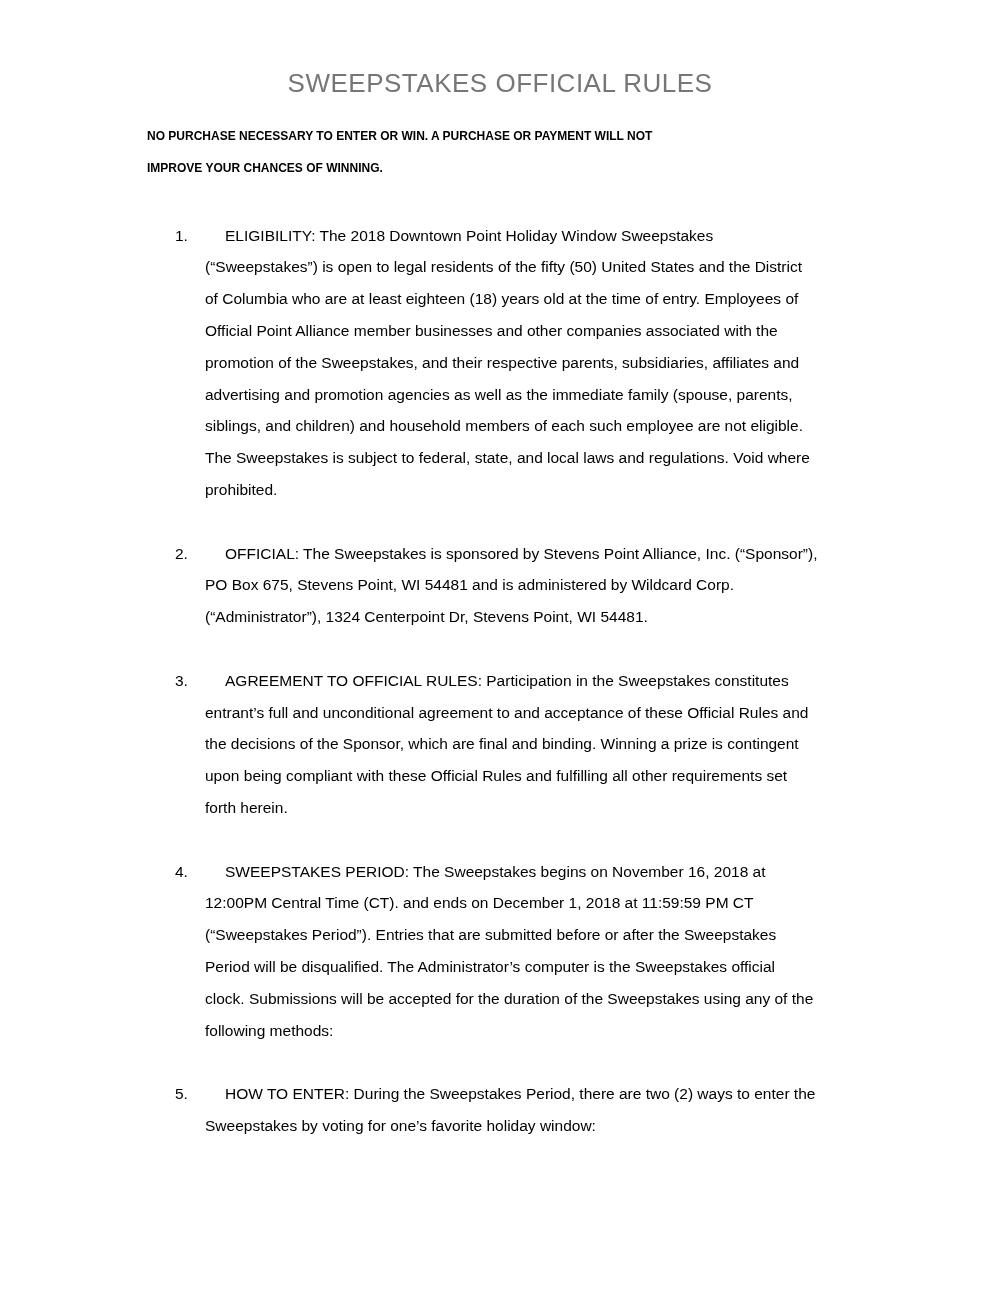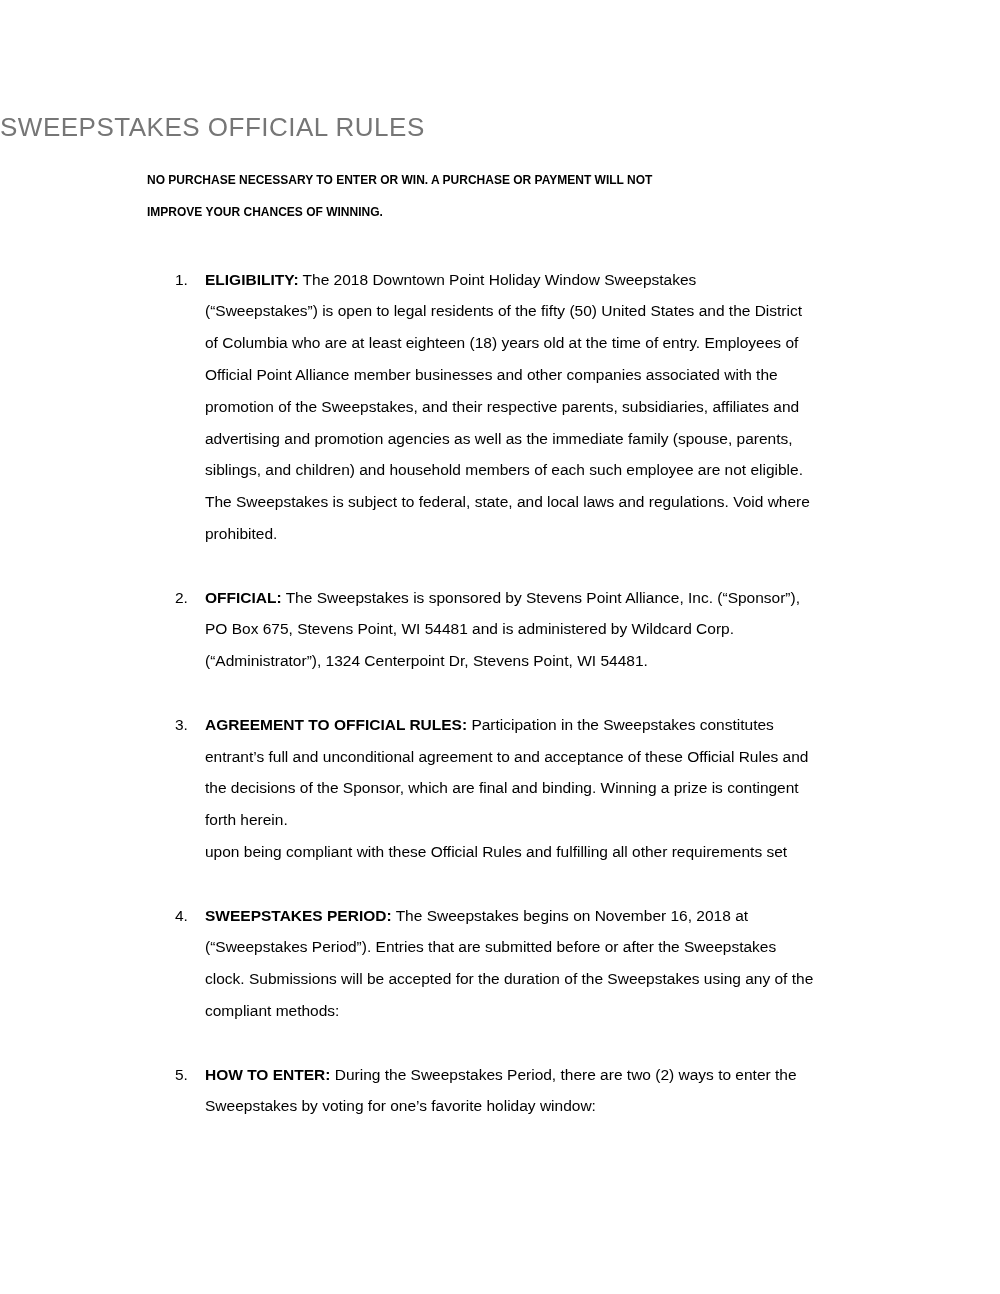--- a/index.html
+++ b/index.html
@@ -7,21 +7,22 @@
     position: relative;
     width: 1000px;
     height: 1294px;
     background: #ffffff;
     font-family: "Liberation Sans", sans-serif;
     color: #000000;
     overflow: hidden;
   }
   .doc-title {
     margin: 0;
-    padding-top: 110px;
+    padding-top: 66px;
+    text-align: center;
     font-size: 26px;
     line-height: 34px;
     font-weight: normal;
     color: #767676;
     letter-spacing: 0.5px;
   }
   .intro {
     margin: 21px 0 0 147px;
     font-weight: bold;
     font-size: 12px;
@@ -38,21 +39,21 @@
   .rule {
     position: relative;
     margin-bottom: 31.8px;
   }
   .rule:last-child { margin-bottom: 0; }
   .num {
     position: absolute;
     left: -30px;
     top: 0;
   }
-  .rule-heading { font-weight: bold; }
+  .rule-heading { font-weight: normal; margin-left: 20px; }
 </style>
 </head>
 <body>
 
 <div class="page">
 
   <h1 class="doc-title">SWEEPSTAKES OFFICIAL RULES</h1>
 
   <div class="intro">
     <div class="line">NO PURCHASE NECESSARY TO ENTER OR WIN. A PURCHASE OR PAYMENT WILL NOT</div>
@@ -76,29 +77,31 @@
     <div class="rule">
       <div class="line"><span class="num">2.</span><span class="rule-heading">OFFICIAL:</span> <span>The Sweepstakes is sponsored by Stevens Point Alliance, Inc. (“Sponsor”),</span></div>
       <div class="line">PO Box 675, Stevens Point, WI 54481 and is administered by Wildcard Corp.</div>
       <div class="line">(“Administrator”), 1324 Centerpoint Dr, Stevens Point, WI 54481.</div>
     </div>
 
     <div class="rule">
       <div class="line"><span class="num">3.</span><span class="rule-heading">AGREEMENT TO OFFICIAL RULES:</span> <span>Participation in the Sweepstakes constitutes</span></div>
       <div class="line">entrant’s full and unconditional agreement to and acceptance of these Official Rules and</div>
       <div class="line">the decisions of the Sponsor, which are final and binding. Winning a prize is contingent</div>
+      <div class="line">upon being compliant with these Official Rules and fulfilling all other requirements set</div>
       <div class="line">forth herein.</div>
-      <div class="line">upon being compliant with these Official Rules and fulfilling all other requirements set</div>
     </div>
 
     <div class="rule">
       <div class="line"><span class="num">4.</span><span class="rule-heading">SWEEPSTAKES PERIOD:</span> <span>The Sweepstakes begins on November 16, 2018 at</span></div>
+      <div class="line">12:00PM Central Time (CT). and ends on December 1, 2018 at 11:59:59 PM CT</div>
       <div class="line">(“Sweepstakes Period”). Entries that are submitted before or after the Sweepstakes</div>
+      <div class="line">Period will be disqualified. The Administrator’s computer is the Sweepstakes official</div>
       <div class="line">clock. Submissions will be accepted for the duration of the Sweepstakes using any of the</div>
-      <div class="line">compliant methods:</div>
+      <div class="line">following methods:</div>
     </div>
 
     <div class="rule">
       <div class="line"><span class="num">5.</span><span class="rule-heading">HOW TO ENTER:</span> <span>During the Sweepstakes Period, there are two (2) ways to enter the</span></div>
       <div class="line">Sweepstakes by voting for one’s favorite holiday window:</div>
     </div>
 
   </div>
 
 </div>

